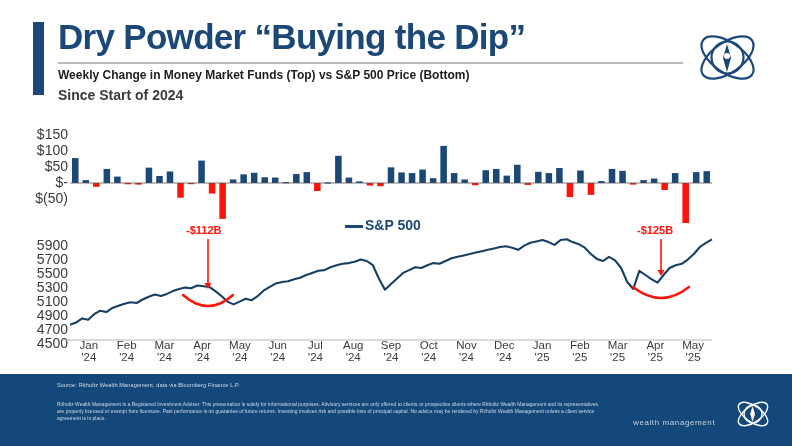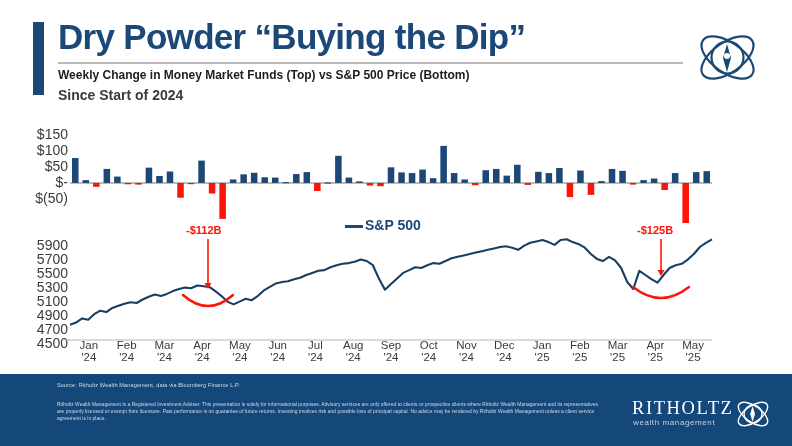--- a/index.html
+++ b/index.html
@@ -227,21 +227,20 @@
       <div class="xtick" style="left: 595.588px; top: 228px;"><span>Mar</span><span class="yr">'25</span></div>
       <div class="xtick" style="left: 633.353px; top: 228px;"><span>Apr</span><span class="yr">'25</span></div>
       <div class="xtick" style="left: 671.118px; top: 228px;"><span>May</span><span class="yr">'25</span></div>
     </div>
 </div>
 
 <div id="footer">
   <div id="source-line">Source: Ritholtz Wealth Management, data via Bloomberg Finance L.P.</div>
   <div id="disclaimer">Ritholtz Wealth Management is a Registered Investment Adviser. This presentation is solely for informational purposes. Advisory services are only offered to clients or prospective clients where Ritholtz Wealth Management and its representatives are properly licensed or exempt from licensure. Past performance is no guarantee of future returns. Investing involves risk and possible loss of principal capital. No advice may be rendered by Ritholtz Wealth Management unless a client service agreement is in place.</div>
   <div id="footer-logo">
-    <div class="wordmark">RITHOLTZ</div>
     <div class="tagline">wealth management</div>
     <div class="globe">
       <svg width="42" height="40" viewBox="0 0 42 40">
         <g fill="none" stroke="#ffffff" stroke-width="1.4">
           <ellipse cx="21" cy="20" rx="17" ry="8" transform="rotate(-35 21 20)"></ellipse>
           <ellipse cx="21" cy="20" rx="17" ry="8" transform="rotate(35 21 20)"></ellipse>
           <circle cx="21" cy="20" r="9"></circle>
         </g>
         <path d="M20.6 12 L23 20 L20.6 28 L18.2 20 Z" fill="#ffffff"></path>
       </svg>

